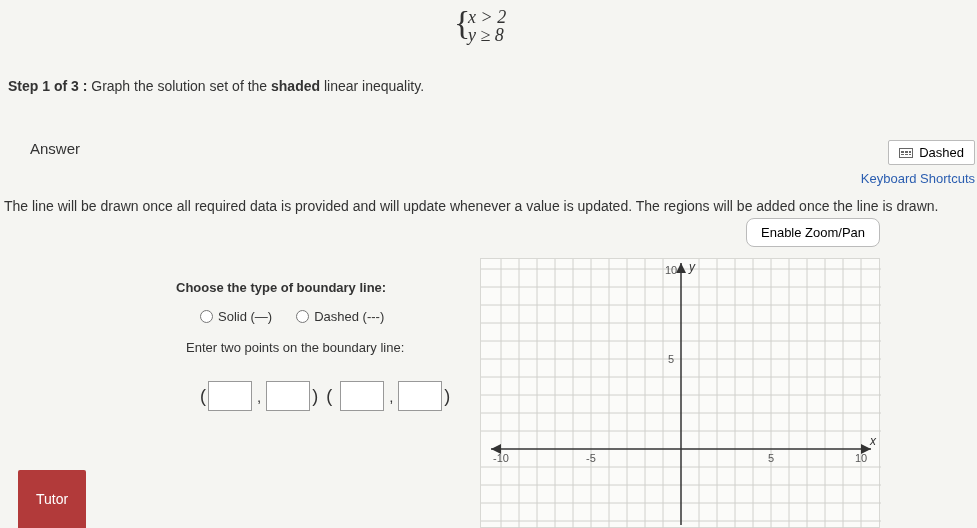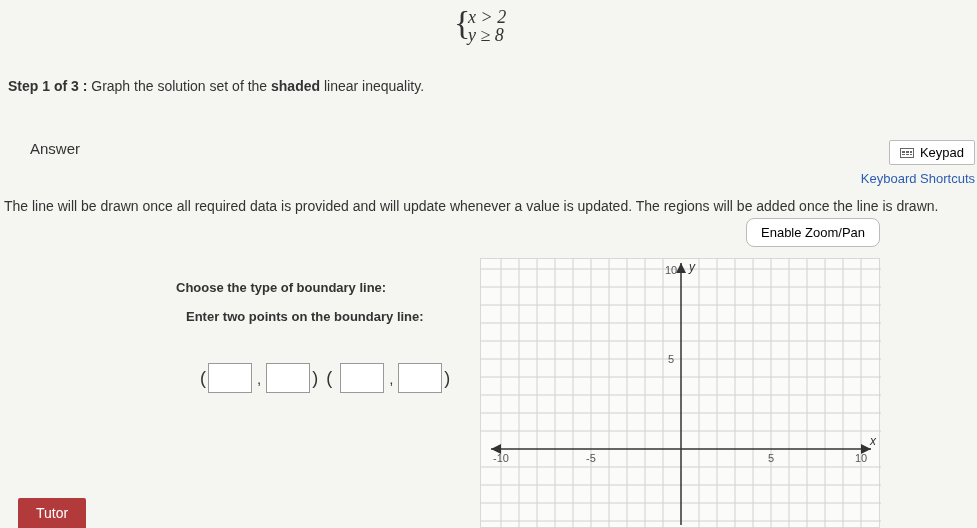--- a/index.html
+++ b/index.html
@@ -99,21 +99,21 @@
     position: absolute;
     top: 280px;
     left: 176px;
     width: 296px;
     font-size: 13px;
   }
   .controls .hdr { font-weight: bold; margin-bottom: 14px; }
   .radio-row { margin: 0 0 16px 24px; display: flex; gap: 24px; }
   .radio-row label { display: inline-flex; align-items: center; gap: 5px; cursor: pointer; }
   .radio-row input { cursor: pointer; }
-  .pts-hdr { font-weight: bold; margin-bottom: 39px; padding-left: 10px; }
+  .pts-hdr { font-weight: normal; margin-bottom: 26px; padding-left: 10px; }
   .point-inputs { margin: 0 0 24px 24px; display: flex; align-items: center; gap: 2px; font-size: 15px; }
   .paren { font-size: 18px; }
   .numbox {
     width: 44px; height: 30px;
     border: 1px solid #999;
     background: #fff;
     text-align: center;
     font-size: 14px;
   }
   .sep { margin: 0 3px; }
@@ -127,21 +127,21 @@
     height: 270px;
     background: #fbfbf9;
     border: 1px solid #d8d8d4;
   }
   .tutor-btn {
     position: absolute;
     bottom: 0;
     left: 18px;
     background: #b23a3a;
     color: #fff;
-    padding: 7px 18px;
+    padding: 21px 18px;
     font-size: 14px;
     cursor: pointer;
     border: none;
     border-radius: 2px 2px 0 0;
   }
 </style>
 </head>
 <body>
 
 <div class="system-eq">
@@ -155,32 +155,42 @@
   <span>Graph the solution set of the</span>
   <b>shaded</b>
   <span>linear inequality.</span>
 </div>
 
 <div class="answer-row">
   <div class="answer-label">Answer</div>
   <div class="tool-col">
     <button class="keypad-btn">
       <span class="keypad-icon"></span>
-      <span>Keypad</span>
+      <span>Dashed</span>
     </button>
     <div class="kbd-shortcuts">Keyboard Shortcuts</div>
   </div>
 </div>
 
 <div class="helper-text">The line will be drawn once all required data is provided and will update whenever a value is updated. The regions will be added once the line is drawn.</div>
 
 <button class="zoom-btn">Enable Zoom/Pan</button>
 
 <div class="controls">
   <div class="hdr">Choose the type of boundary line:</div>
+  <div class="radio-row">
+    <label>
+      <input type="radio" name="bt" style="">
+      <span>Solid (—)</span>
+    </label>
+    <label>
+      <input type="radio" name="bt" style="">
+      <span>Dashed (---)</span>
+    </label>
+  </div>
   <div class="pts-hdr">Enter two points on the boundary line:</div>
   <div class="point-inputs">
     <span class="paren">(</span>
     <input class="numbox" style="">
     <span class="sep">,</span>
     <input class="numbox" style="">
     <span class="paren">)</span>
     <span class="mid paren">(</span>
     <input class="numbox" style="">
     <span class="sep">,</span>

